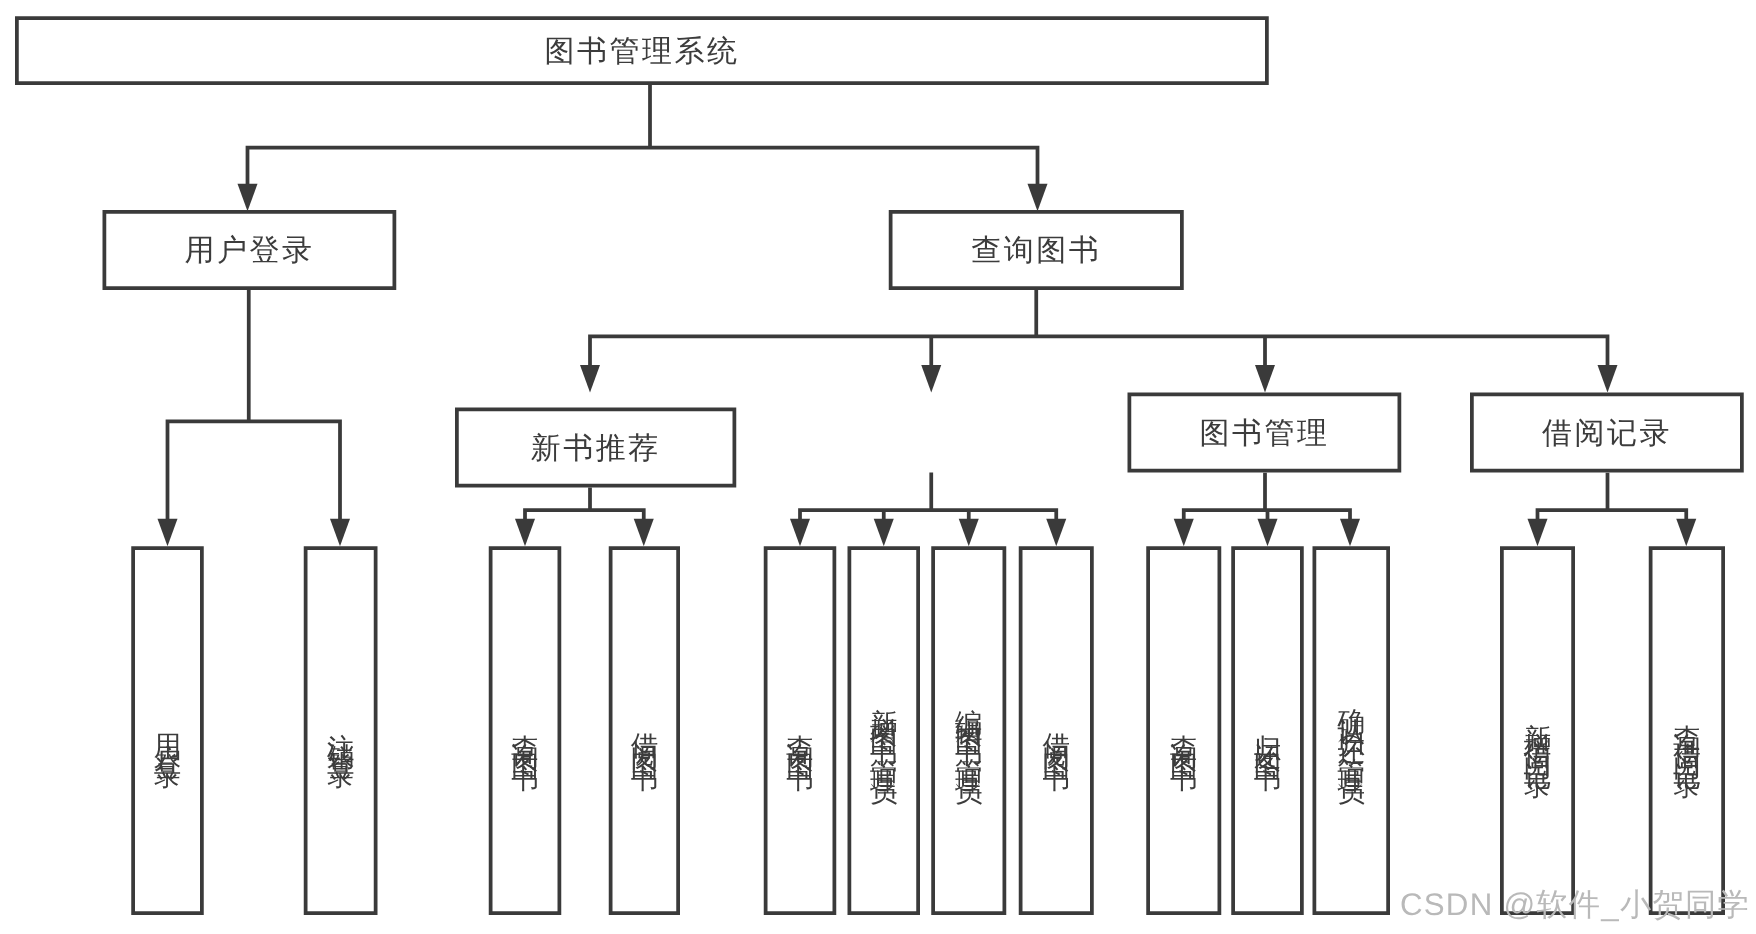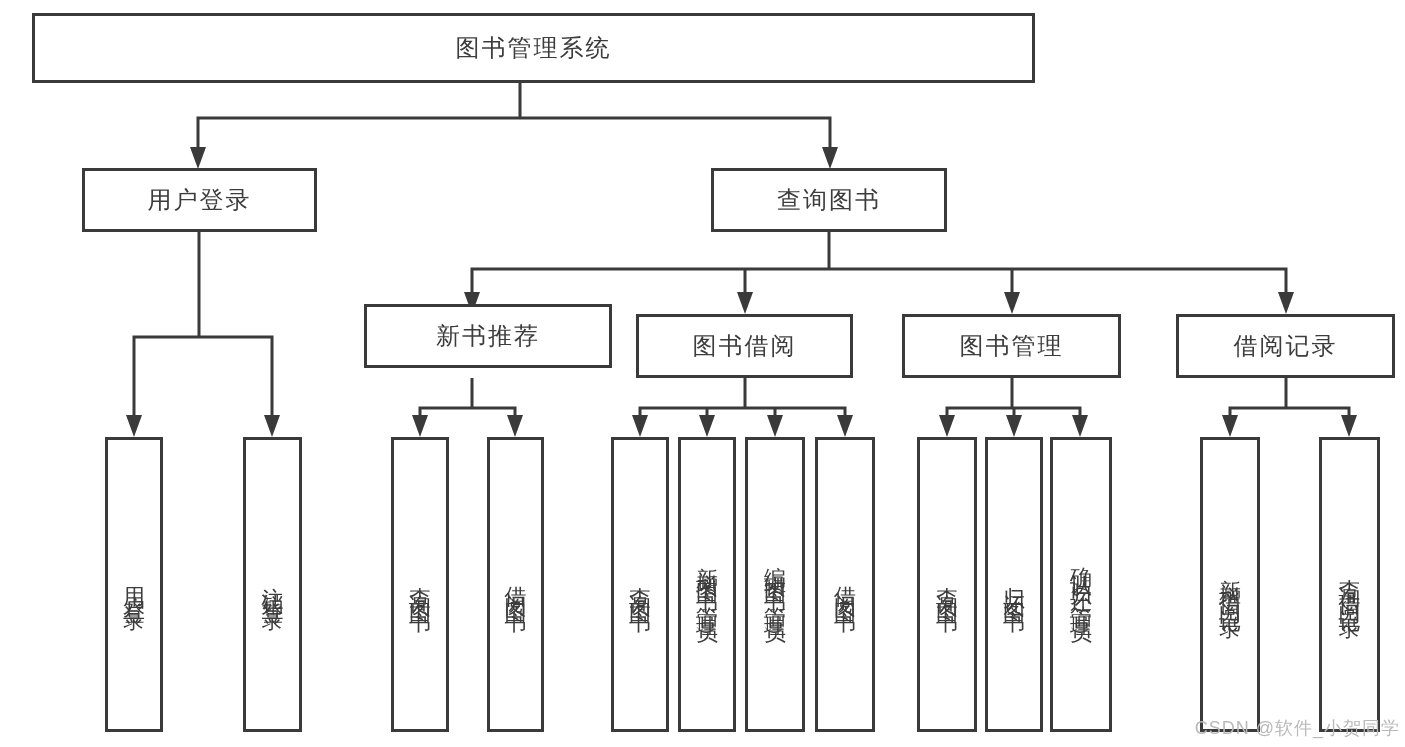--- a/index.html
+++ b/index.html
@@ -14,21 +14,21 @@
     font-size:24px;color:#3c3c3c;letter-spacing:2px;white-space:nowrap;
   }
   .vbox{
     position:absolute;z-index:2;box-sizing:border-box;background:#ffffff;
     border:3px solid #3a3a3a;display:flex;align-items:center;justify-content:center;
     writing-mode:vertical-rl;text-orientation:mixed;
     font-size:22px;color:#3c3c3c;letter-spacing:8px;line-height:1;
   }
   .watermark{
     position:absolute;z-index:5;right:5px;bottom:7px;
-    font-size:18px;color:#b9b9b9;letter-spacing:1px;white-space:nowrap;
+    font-size:25px;color:#b9b9b9;letter-spacing:1px;white-space:nowrap;
   }
 </style>
 </head>
 <body>
 
 <div class="stage">
 
   <svg class="connectors" width="1405" height="747" viewBox="0 0 1405 747">
 
     <path d="M520,68 V118 M196.5,118 H831.5 M198,118 V148 M830,118 V148" stroke="#3a3a3a" stroke-width="3" fill="none"></path>
@@ -60,36 +60,33 @@
     <path d="M945.5,408 H1081.5 M947,408 V416 M1014,408 V416 M1080,408 V416" stroke="#3a3a3a" stroke-width="3" fill="none"></path>
     <polygon points="939,415 955,415 947,437" fill="#3a3a3a"></polygon>
     <polygon points="1006,415 1022,415 1014,437" fill="#3a3a3a"></polygon>
     <polygon points="1072,415 1088,415 1080,437" fill="#3a3a3a"></polygon>
 
     <path d="M1228.5,408 H1350.5 M1230,408 V416 M1349,408 V416" stroke="#3a3a3a" stroke-width="3" fill="none"></path>
     <polygon points="1222,415 1238,415 1230,437" fill="#3a3a3a"></polygon>
     <polygon points="1341,415 1357,415 1349,437" fill="#3a3a3a"></polygon>
   </svg>
 
-  <div class="hbox" style="left:32px;top:13px;width:1003px;height:70px">
+  <div class="hbox" style="left:12px;top:13px;width:1003px;height:55px">
     <span>图书管理系统</span>
   </div>
 
   <div class="hbox" style="left:82px;top:168px;width:235px;height:64px">
     <span>用户登录</span>
   </div>
   <div class="hbox" style="left:711px;top:168px;width:236px;height:64px">
     <span>查询图书</span>
   </div>
 
-  <div class="hbox" style="left:364px;top:304px;width:248px;height:64px">
+  <div class="hbox" style="left:364px;top:326px;width:225px;height:64px">
     <span>新书推荐</span>
-  </div>
-  <div class="hbox" style="left:636px;top:314px;width:217px;height:64px">
-    <span>图书借阅</span>
   </div>
   <div class="hbox" style="left:902px;top:314px;width:219px;height:64px">
     <span>图书管理</span>
   </div>
   <div class="hbox" style="left:1176px;top:314px;width:219px;height:64px">
     <span>借阅记录</span>
   </div>
 
   <div class="vbox" style="left:105px;top:437px;width:58px;height:295px">
     <span>用户登录</span>

